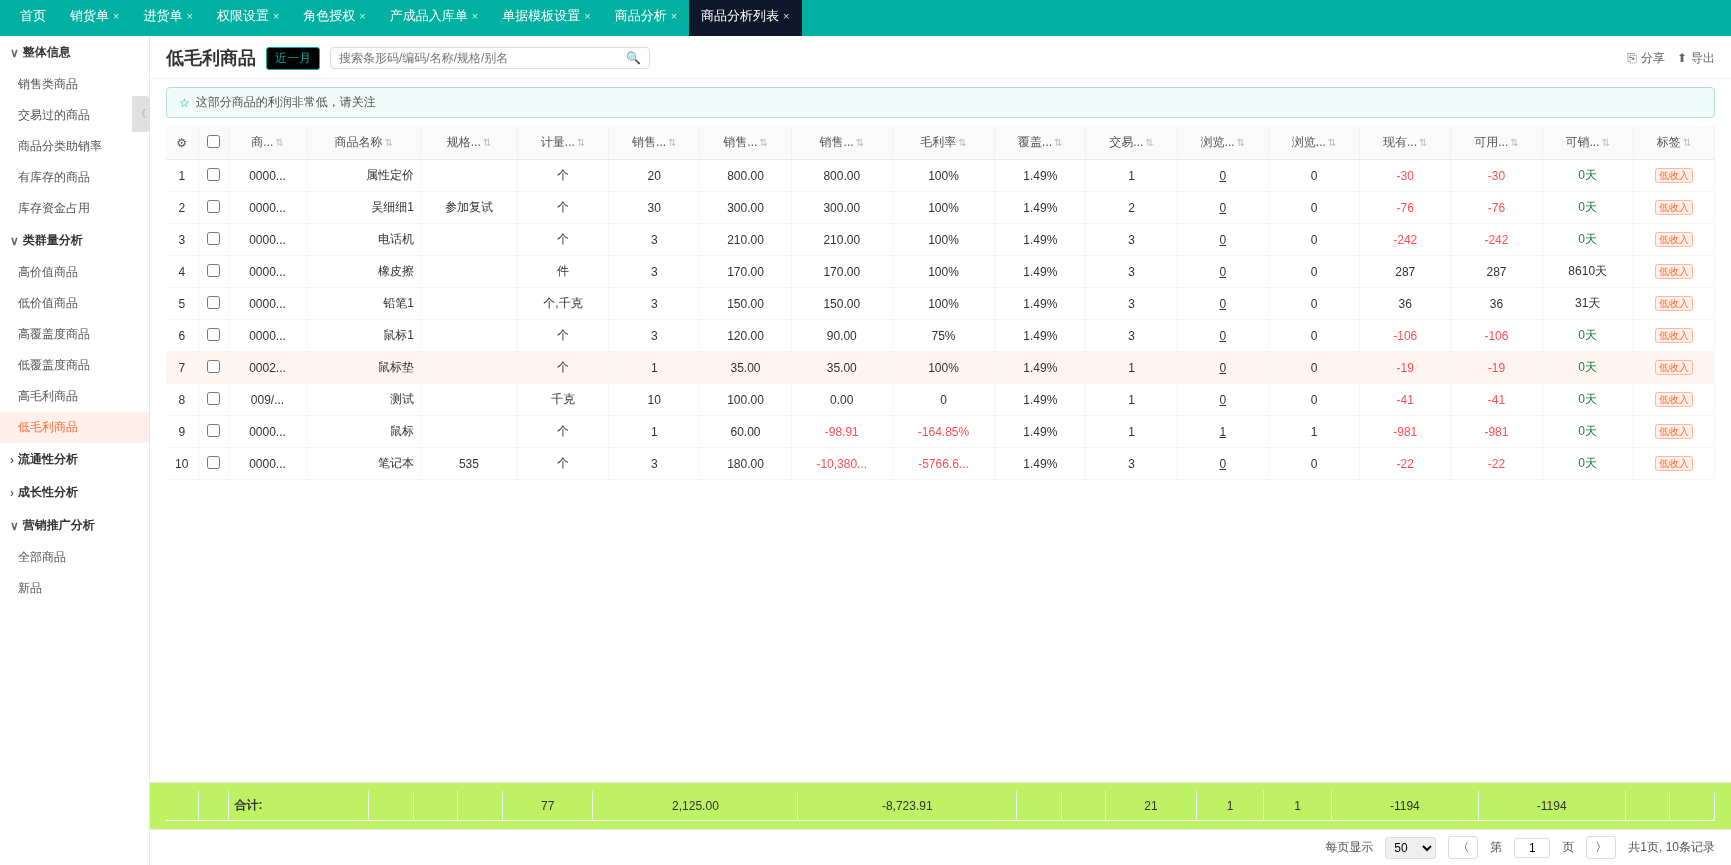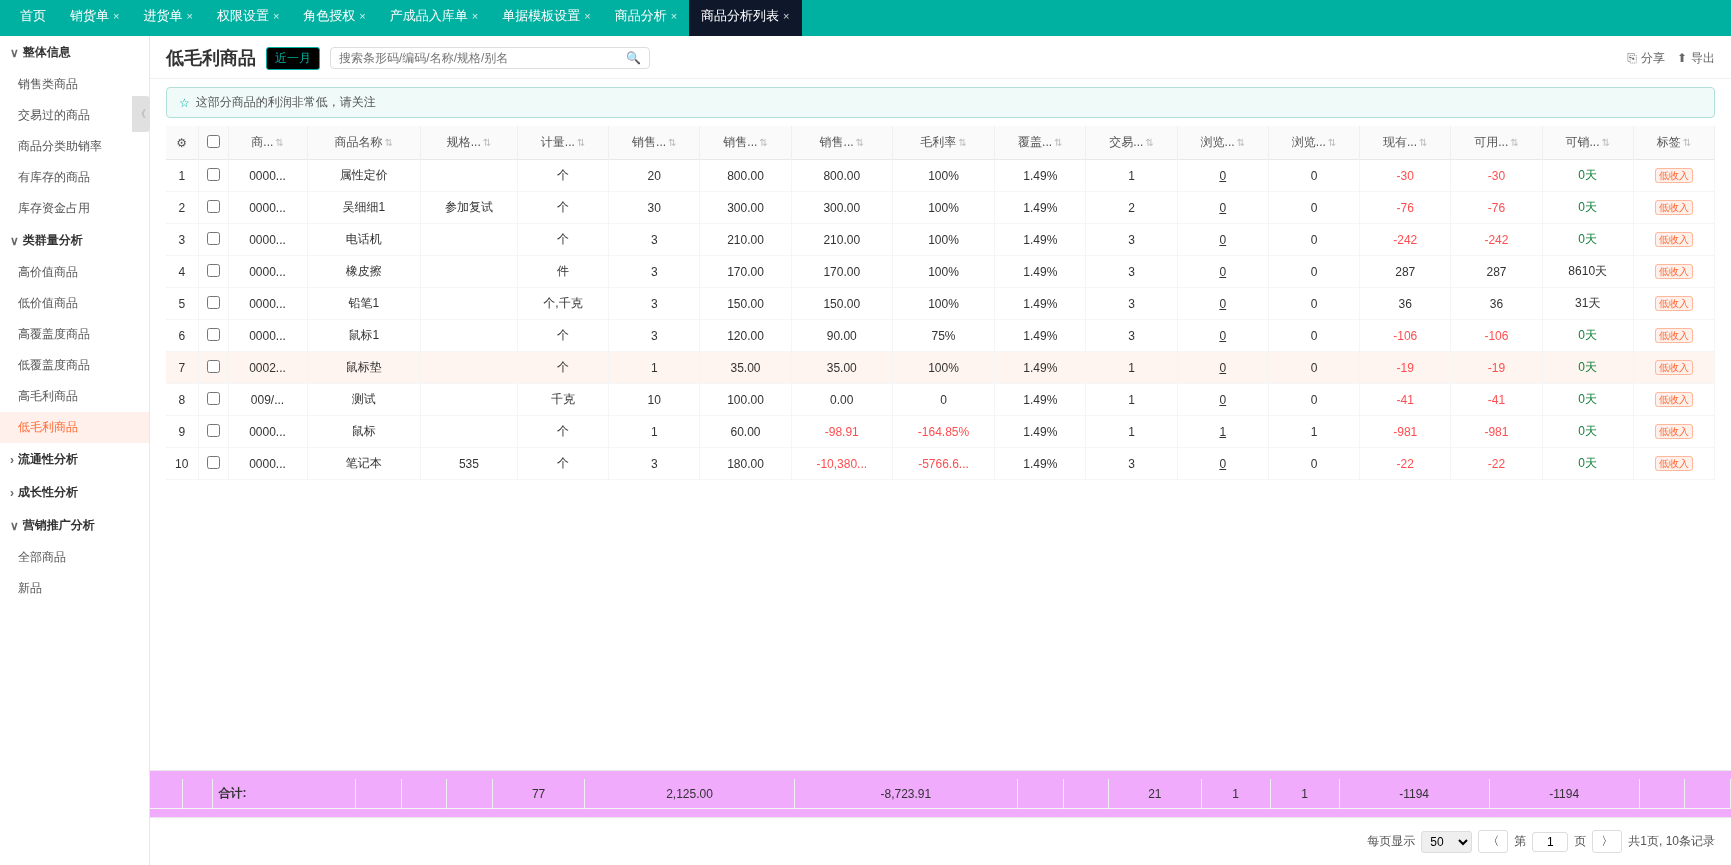--- a/index.html
+++ b/index.html
@@ -177,65 +177,65 @@
     table tbody tr {
       border-bottom: 1px solid #f5f5f5;
     }
     table tbody tr.highlighted { background: #fff5f0; }
     table tbody td {
       padding: 7px 6px;
       text-align: center;
       color: #333;
       border-right: 1px solid #f5f5f5;
     }
-    table tbody td.text-left { text-align: center; }
+    table tbody td.text-left { text-align: right; }
     .red-text { color: #ff4d4f; }
     .orange-text { color: #15803d; }
     .tag-label {
       background: #fff0eb;
       color: #ff6b35;
       border: 1px solid #ffb89a;
       border-radius: 3px;
       padding: 1px 3px;
       font-size: 10px;
     }
     .sort-icon { color: #bbb; font-size: 10px; margin-left: 2px; }
     .checkbox-col { width: 30px; }
     .underline { text-decoration: underline; cursor: pointer; }
 
     
     .footer-total {
-      background: #f0abfc;
+      background: #bef264;
       border-top: 1px solid #e8e8e8;
-      padding: 8px 0;
+      padding: 8px 16px;
       display: flex;
       align-items: center;
     }
     .footer-total table {
       width: 100%;
     }
     .footer-total td {
       padding: 6px 6px;
       text-align: center;
       font-size: 12px;
       border-right: 1px solid #f0f0f0;
     }
     .footer-total .total-label {
       font-weight: bold;
       color: #333;
     }
 
     
     .bottom-bar {
       border-top: 1px solid #e8e8e8;
-      padding: 12px 16px;
+      padding: 6px 16px;
       display: flex;
       align-items: center;
       justify-content: flex-end;
-      gap: 6px;
+      gap: 12px;
       font-size: 12px;
       color: #555;
       background: #fff;
     }
     .pagination-input {
       border: 1px solid #ddd;
       border-radius: 3px;
       padding: 2px 6px;
       width: 36px;
       text-align: center;

